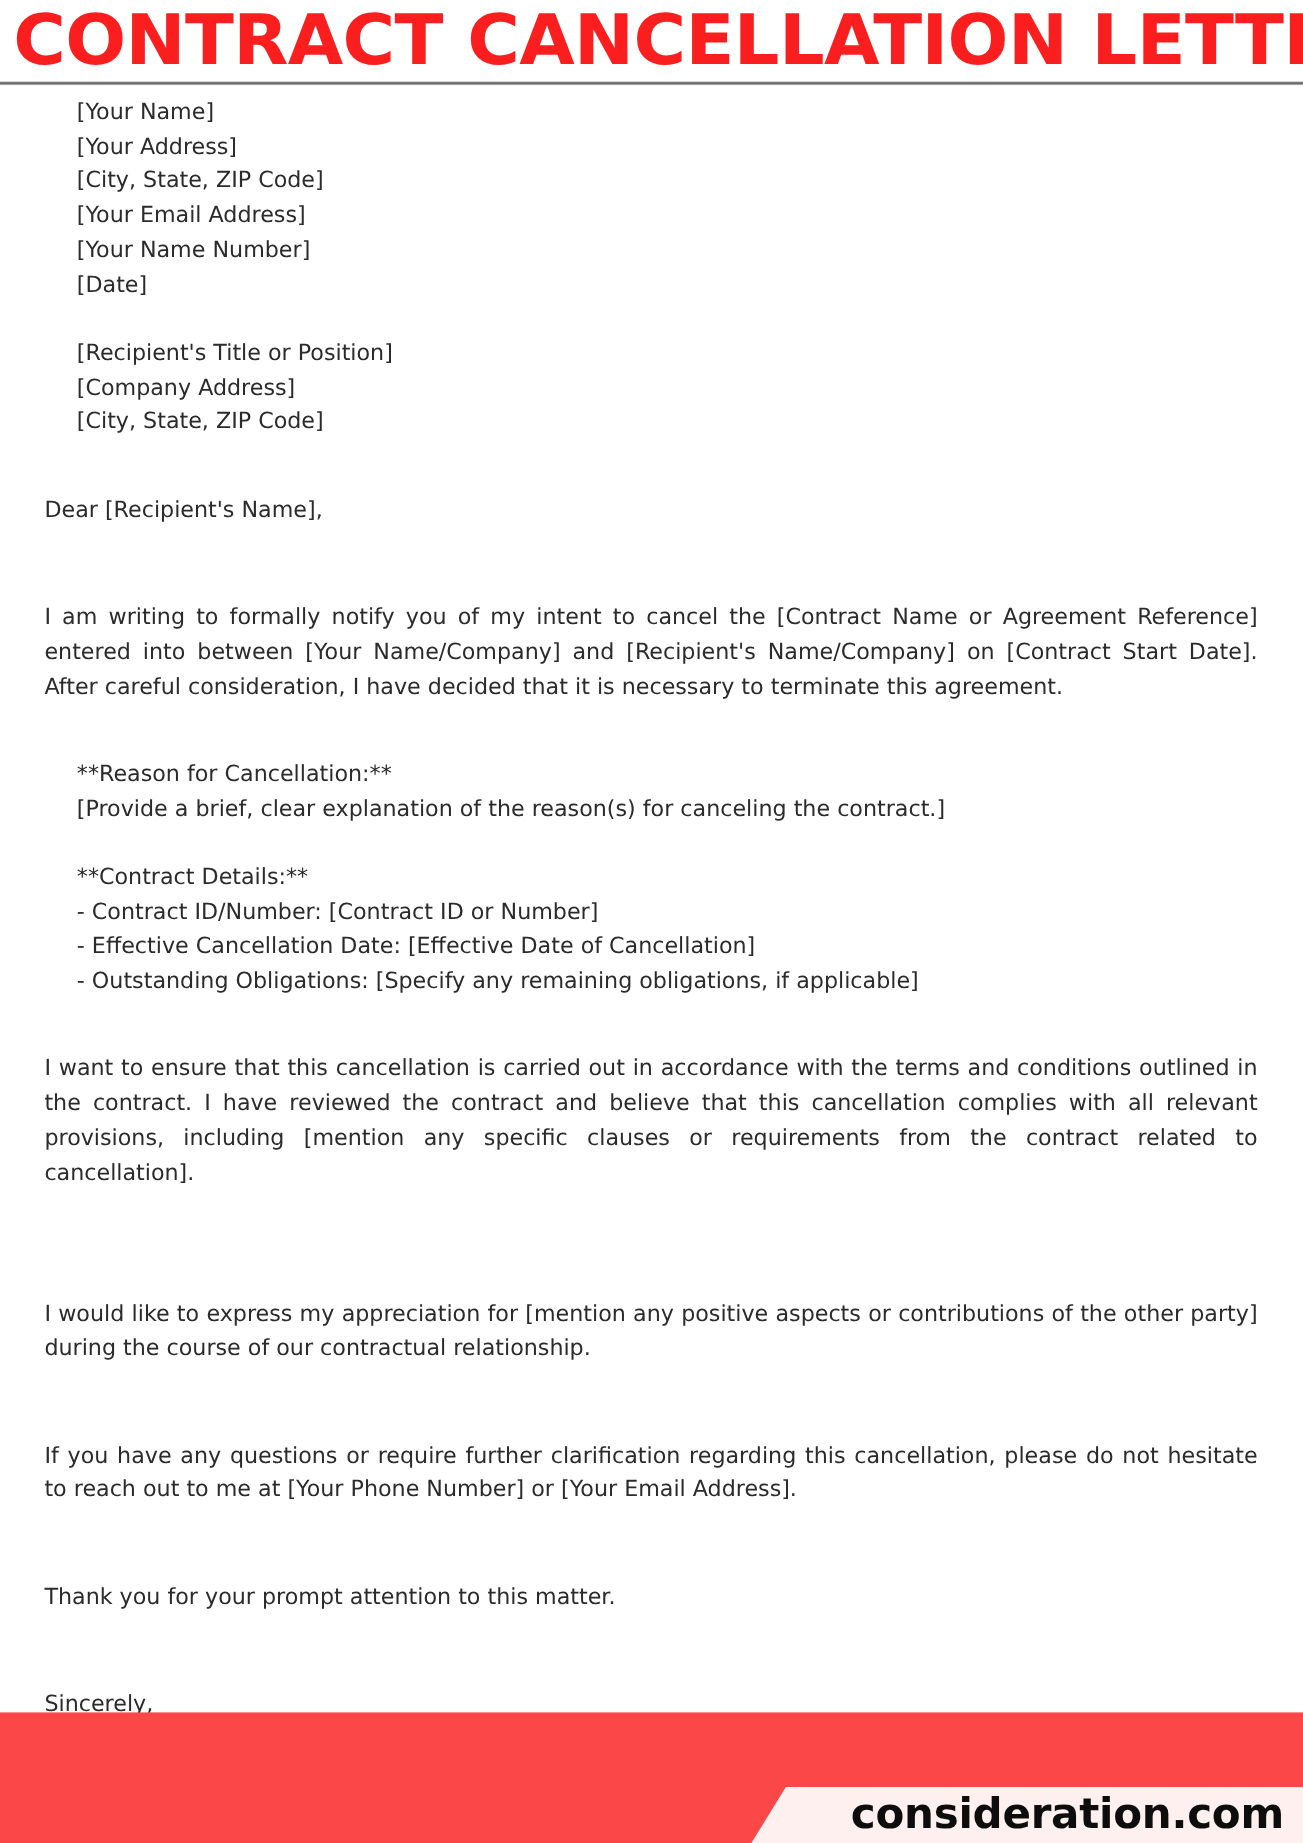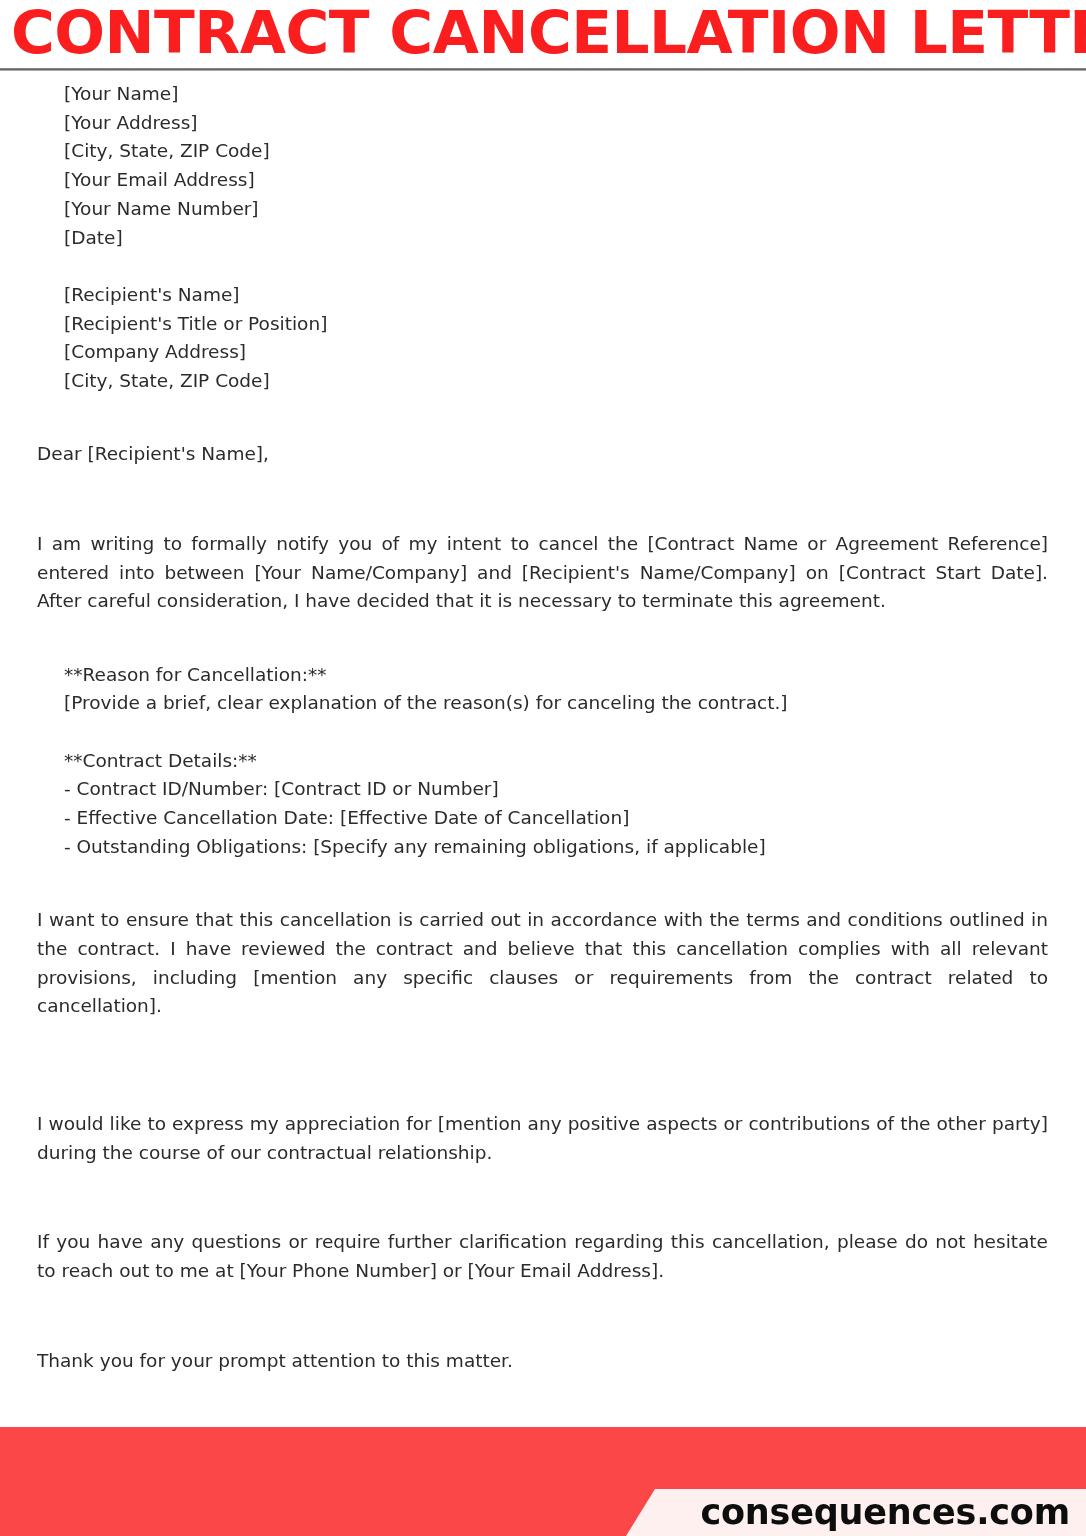--- a/index.html
+++ b/index.html
@@ -127,21 +127,20 @@
     <span class="ln">[Your Address]</span>
     <span class="ln">[City, State, ZIP Code]</span>
     <span class="ln">[Your Email Address]</span>
     <span class="ln">[Your Name Number]</span>
     <span class="ln">[Date]</span>
   </div>
 
   <span class="gap"></span>
 
   <div class="block">
-    <span class="ln">[Recipient's Name]</span>
     <span class="ln">[Recipient's Title or Position]</span>
     <span class="ln">[Company Address]</span>
     <span class="ln">[City, State, ZIP Code]</span>
   </div>
 
   <span class="gap"></span>
 
   <p class="para left">Dear [Recipient's Name],</p>
 
   <span class="gap"></span>
@@ -188,14 +187,14 @@
   <p class="para left">Sincerely,</p>
 
   <span class="gap"></span>
 
   <p class="para left">[Email Full Name]</p>
 
 </div>
 
 <div class="footer">
   <div class="footer-wedge"></div>
-  <div class="footer-site">consequences.com</div>
+  <div class="footer-site">consideration.com</div>
 </div>
 
 </body></html>

